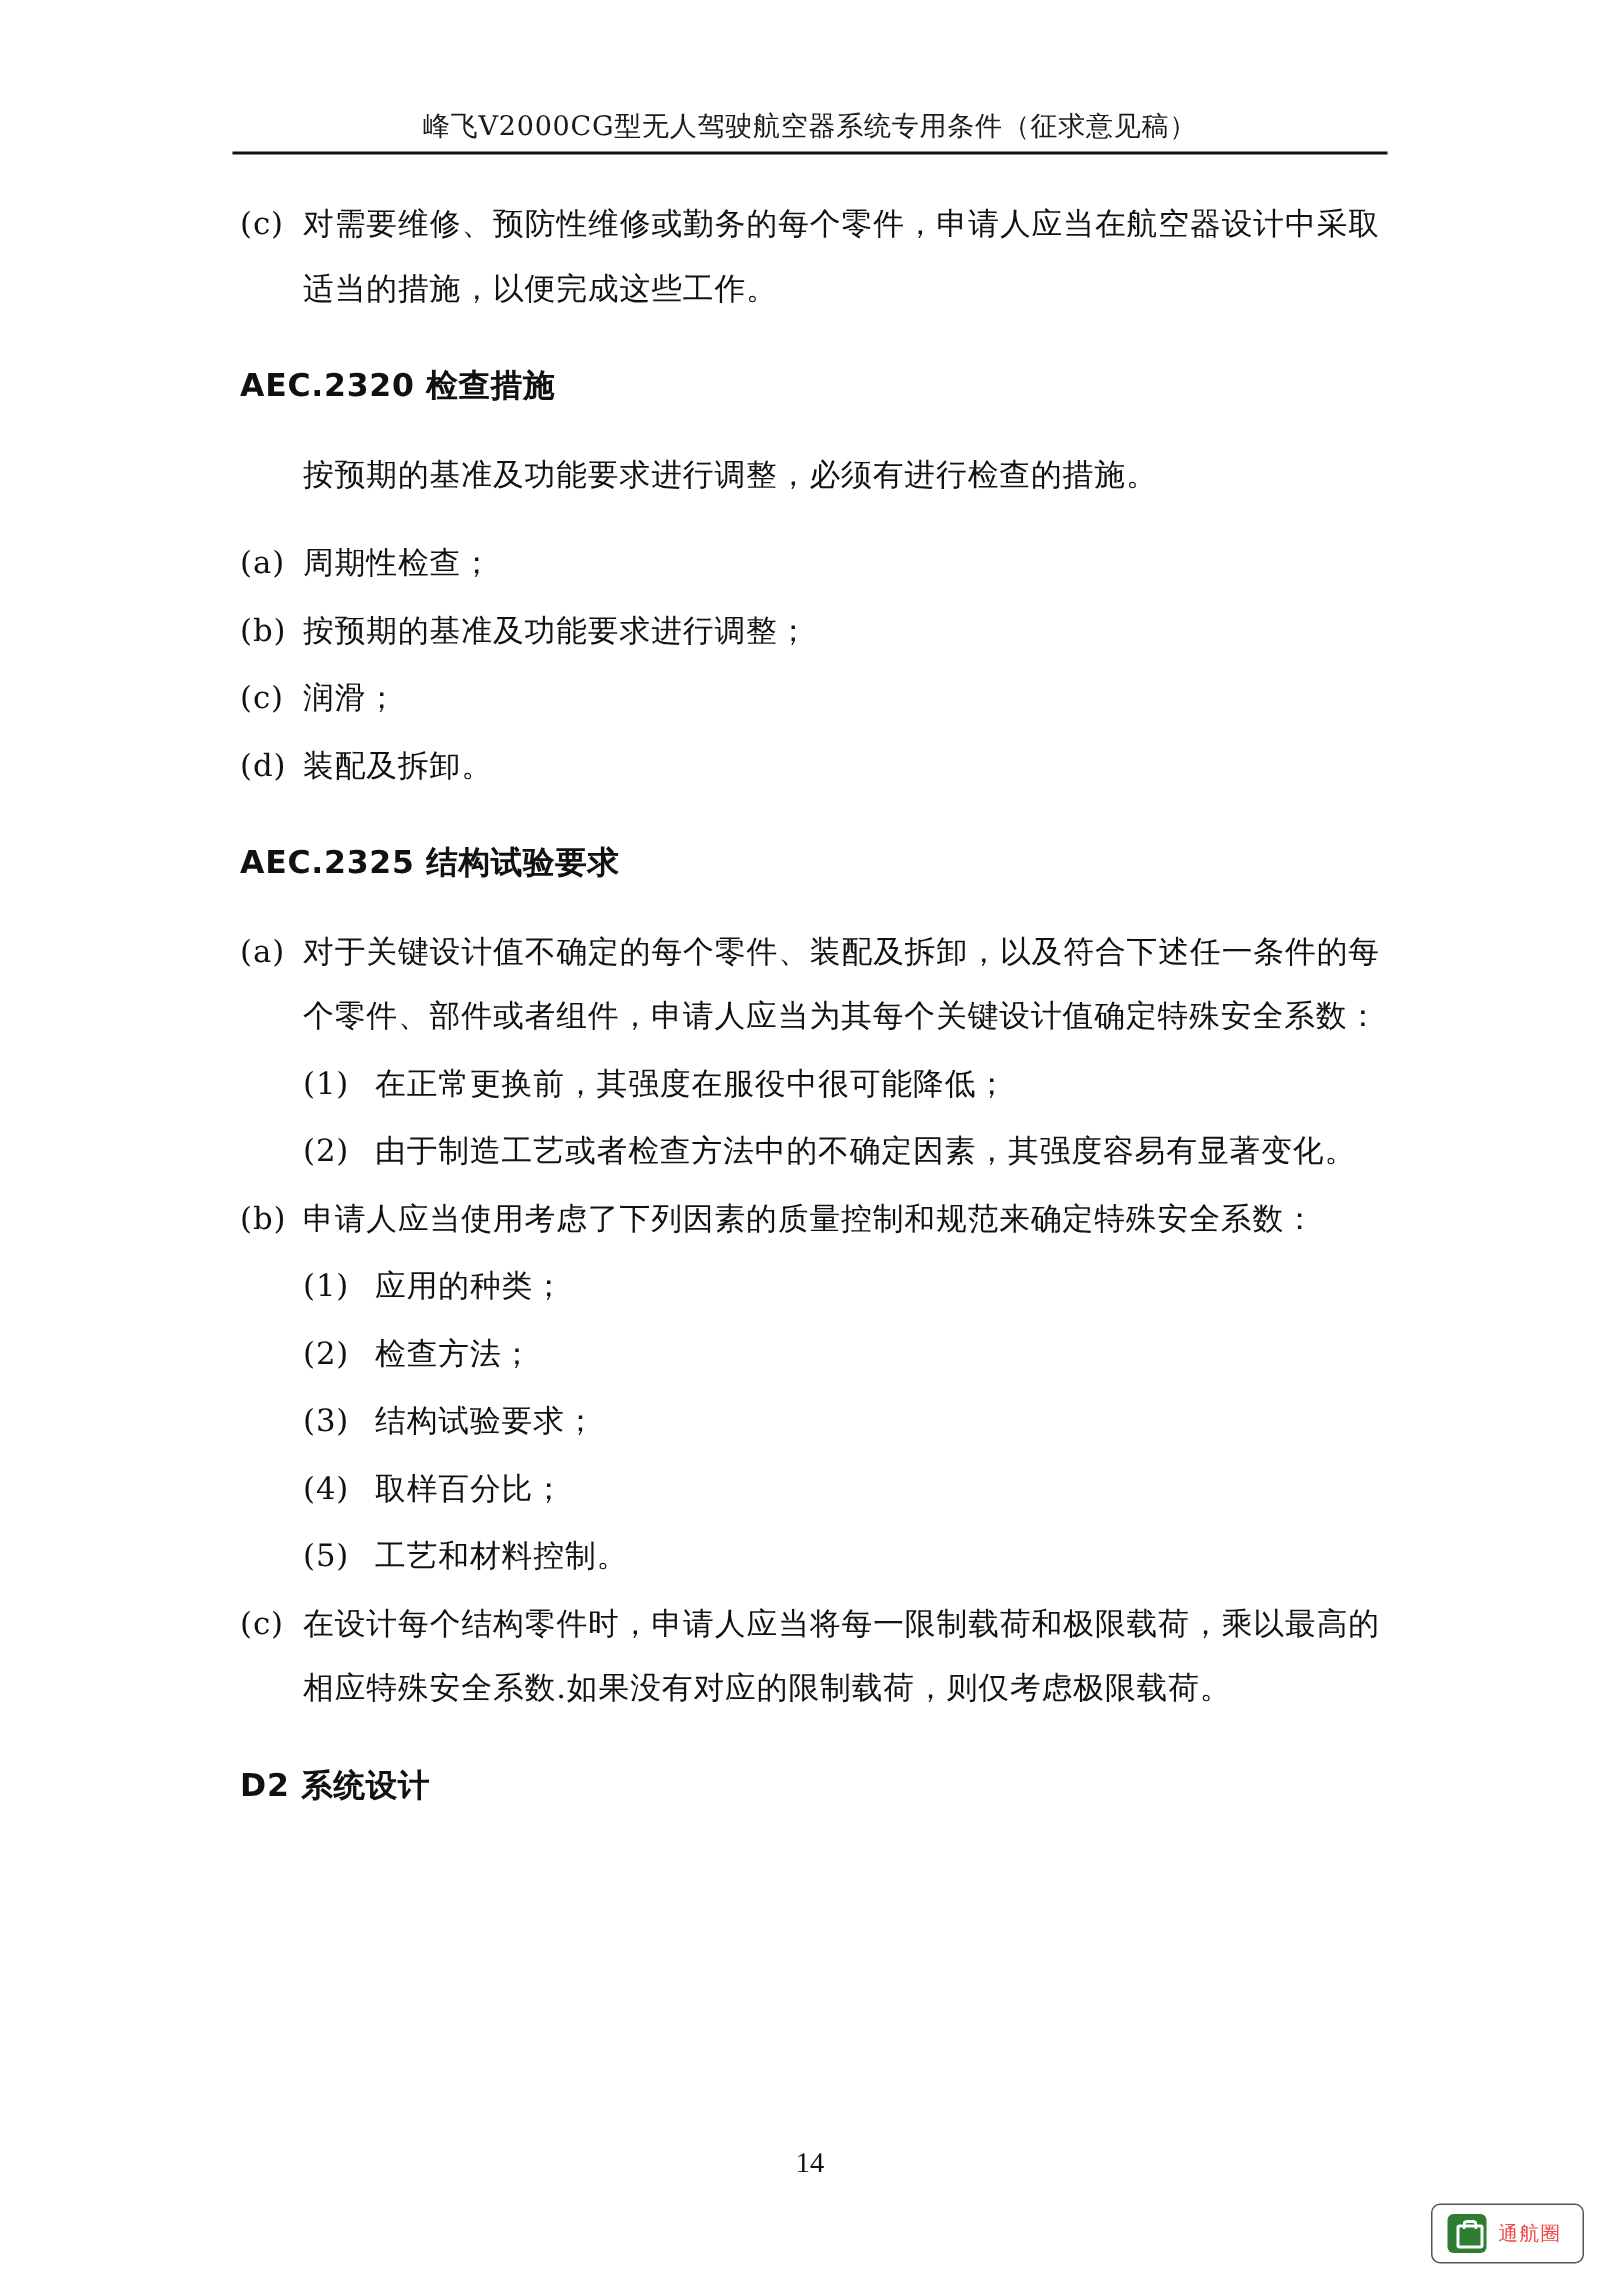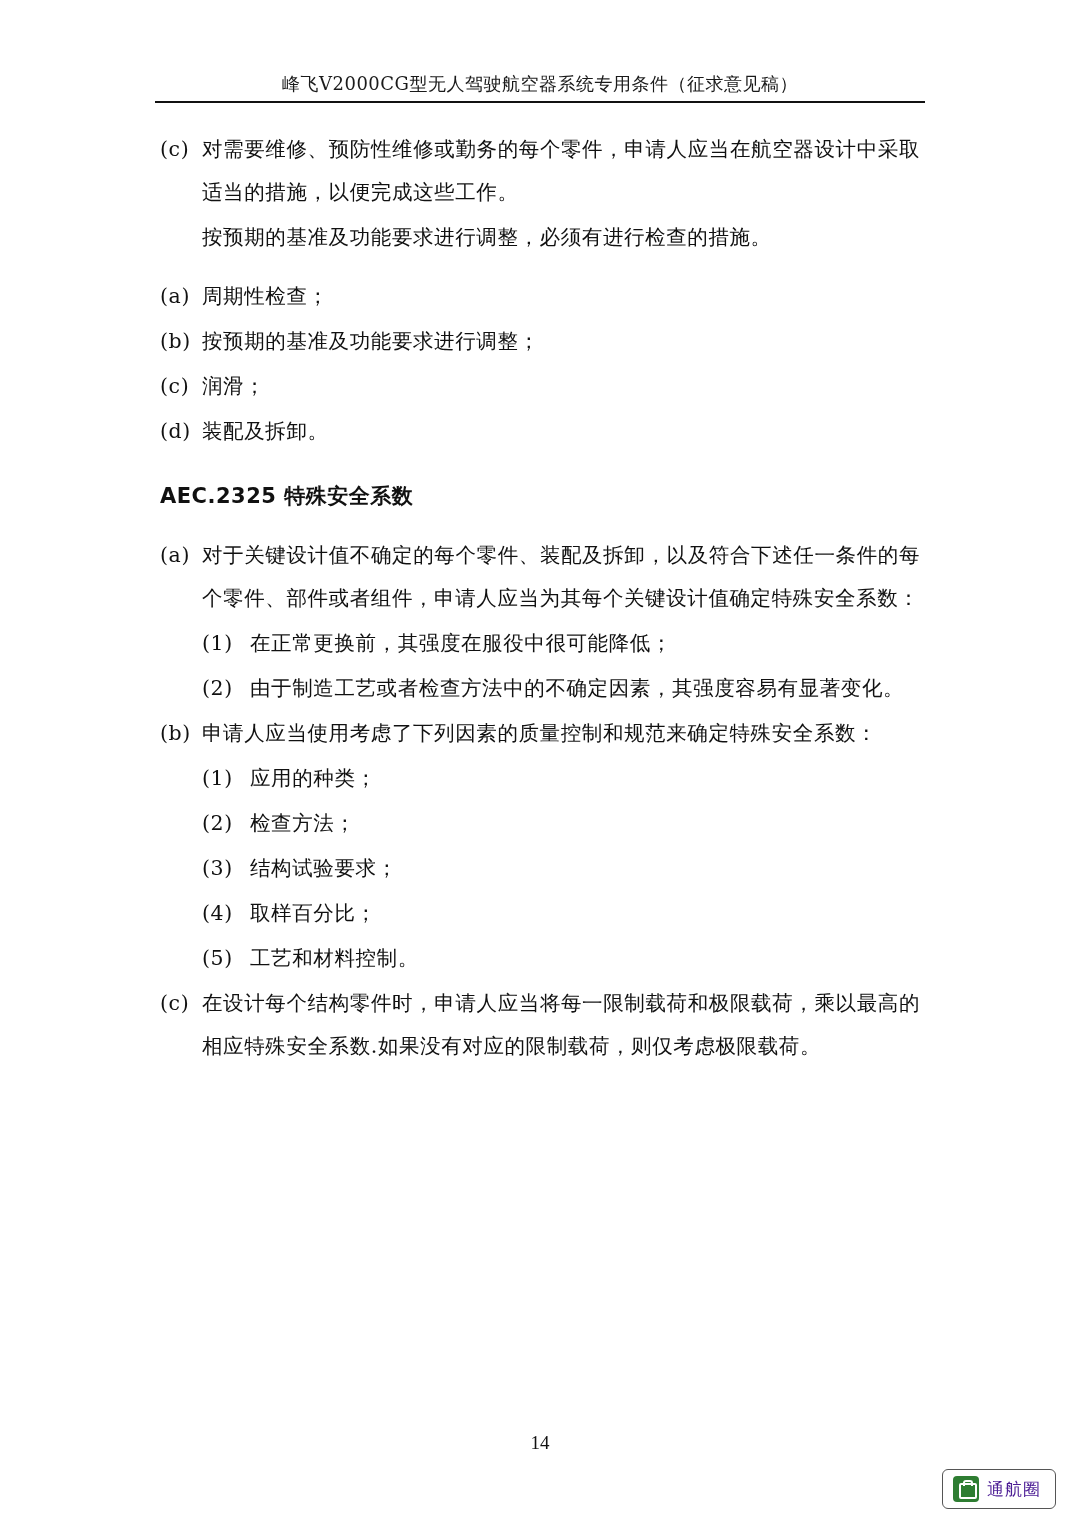--- a/index.html
+++ b/index.html
@@ -129,40 +129,41 @@
     content: "";
     position: absolute;
     left: 10px; top: 4px;
     width: 6px; height: 4px;
     border: 2px solid #ffffff;
     border-bottom: none;
     border-radius: 3px 3px 0 0;
   }
   .watermark .wm-text {
     font-family: "DejaVu Sans", "Liberation Sans", sans-serif;
-    font-size: 17px;
-    color: #4c1d95;
+    font-size: 13px;
+    color: #ef4444;
     letter-spacing: 1px;
   }
 </style>
 </head>
 <body>
 
 <div class="page">
 
   <div class="header">峰飞V2000CG型无人驾驶航空器系统专用条件（征求意见稿）</div>
   <div class="header-rule"></div>
 
   <div class="content">
 
     <div class="para item">
       <span class="label">(c)</span>
       <span class="body-text">对需要维修、预防性维修或勤务的每个零件，申请人应当在航空器设计中采取适当的措施，以便完成这些工作。</span>
     </div>
 
+    <div class="para heading gap-before gap-after">AEC.2320  检查措施</div>
 
     <div class="para indent2 gap-after">按预期的基准及功能要求进行调整，必须有进行检查的措施。</div>
 
     <div class="para item">
       <span class="label">(a)</span>
       <span class="body-text">周期性检查；</span>
     </div>
 
     <div class="para item">
       <span class="label">(b)</span>
@@ -172,21 +173,21 @@
     <div class="para item">
       <span class="label">(c)</span>
       <span class="body-text">润滑；</span>
     </div>
 
     <div class="para item">
       <span class="label">(d)</span>
       <span class="body-text">装配及拆卸。</span>
     </div>
 
-    <div class="para heading gap-before gap-after">AEC.2325  特殊安全系数</div>
+    <div class="para heading gap-before gap-after">AEC.2325  结构试验要求</div>
 
     <div class="para item">
       <span class="label">(a)</span>
       <span class="body-text">对于关键设计值不确定的每个零件、装配及拆卸，以及符合下述任一条件的每个零件、部件或者组件，申请人应当为其每个关键设计值确定特殊安全系数：</span>
     </div>
 
     <div class="para item sub">
       <span class="label">(1)</span>
       <span class="body-text">在正常更换前，其强度在服役中很可能降低；</span>
     </div>
@@ -224,20 +225,21 @@
     <div class="para item sub">
       <span class="label">(5)</span>
       <span class="body-text">工艺和材料控制。</span>
     </div>
 
     <div class="para item">
       <span class="label">(c)</span>
       <span class="body-text">在设计每个结构零件时，申请人应当将每一限制载荷和极限载荷，乘以最高的相应特殊安全系数.如果没有对应的限制载荷，则仅考虑极限载荷。</span>
     </div>
 
+    <div class="para heading gap-before">D2  系统设计</div>
 
   </div>
 
   <div class="page-number">14</div>
 
   <div class="watermark">
     <span class="wm-icon"></span>
     <span class="wm-text">通航圈</span>
   </div>
 

